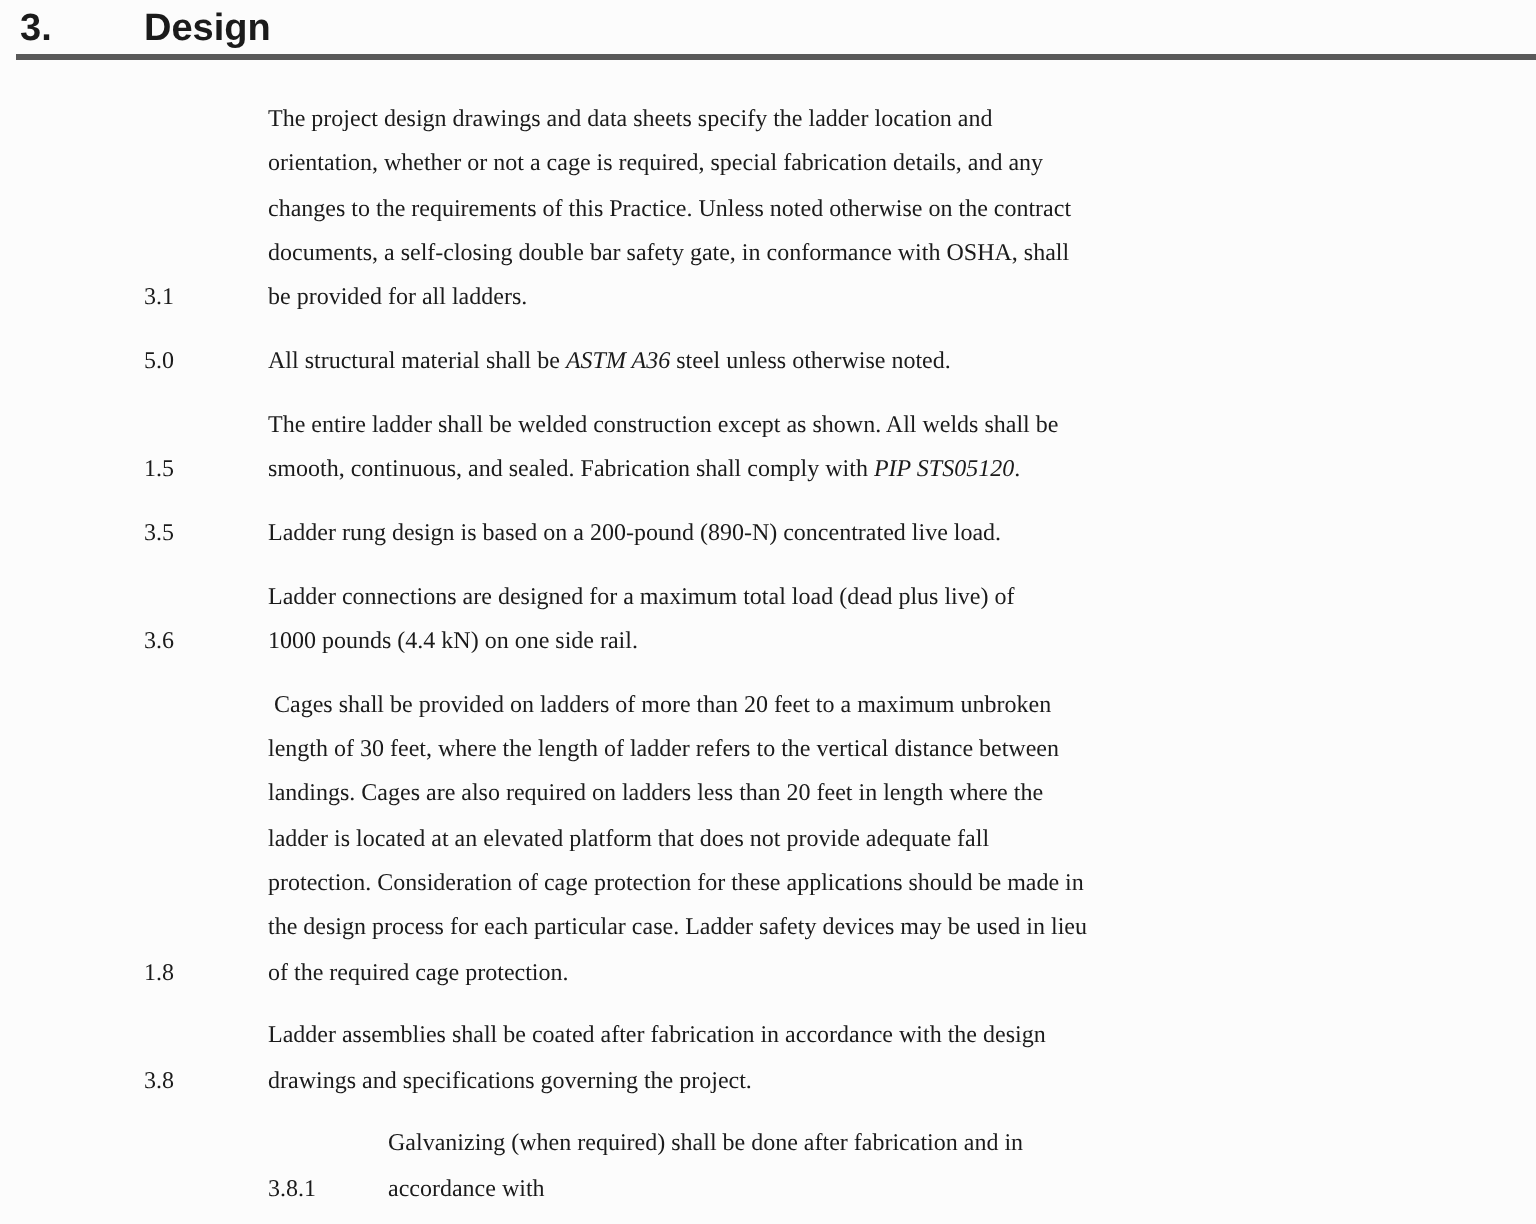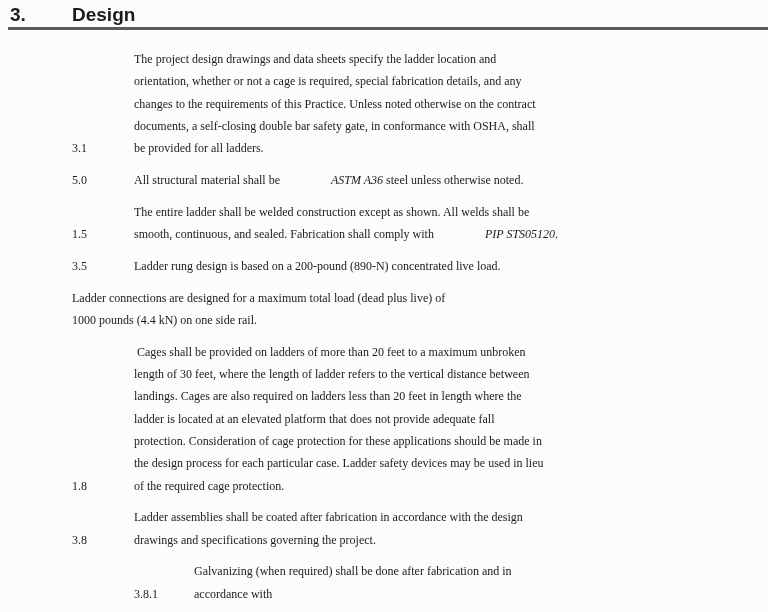--- a/index.html
+++ b/index.html
@@ -29,21 +29,21 @@
     display: flex;
     margin: 0 0 9.5px 72px;
     font-size: 12px;
     line-height: 22.3px;
     align-items: flex-end;
   }
   .row .num { width: 62px; flex: none; }
   .row .text { flex: 1; white-space: pre-wrap; overflow: hidden; }
   .row.sub { margin-left: 134px; }
   .row.sub .num { width: 60px; }
-  .italic { font-style: italic; margin-left: 48px; }
+  .italic { font-style: italic; }
 </style>
 </head>
 <body>
 
 <div class="page">
   <header class="heading">
     <span class="h-num">3.</span>
     <span class="h-title">Design</span>
   </header>
   <main class="clauses" id="clauses">
@@ -62,20 +62,21 @@
       <div class="row">
         <span class="num">1.5</span>
         <span class="text"><span>The entire ladder shall be welded construction except as shown. All welds shall be
 smooth, continuous, and sealed. Fabrication shall comply with </span><span class="italic">PIP STS05120</span><span>.</span></span>
       </div>
       <div class="row">
         <span class="num">3.5</span>
         <span class="text"><span>Ladder rung design is based on a 200-pound (890-N) concentrated live load.</span></span>
       </div>
       <div class="row">
+        <span class="num">3.6</span>
         <span class="text"><span>Ladder connections are designed for a maximum total load (dead plus live) of
 1000 pounds (4.4 kN) on one side rail.</span></span>
       </div>
       <div class="row">
         <span class="num">1.8</span>
         <span class="text"><span> Cages shall be provided on ladders of more than 20 feet to a maximum unbroken
 length of 30 feet, where the length of ladder refers to the vertical distance between
 landings. Cages are also required on ladders less than 20 feet in length where the
 ladder is located at an elevated platform that does not provide adequate fall
 protection. Consideration of cage protection for these applications should be made in

